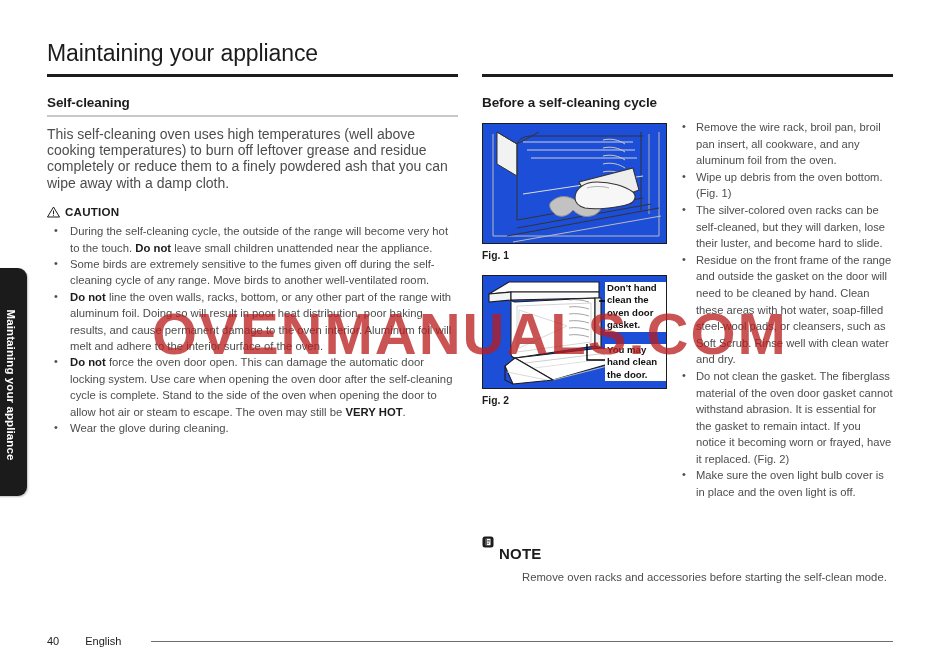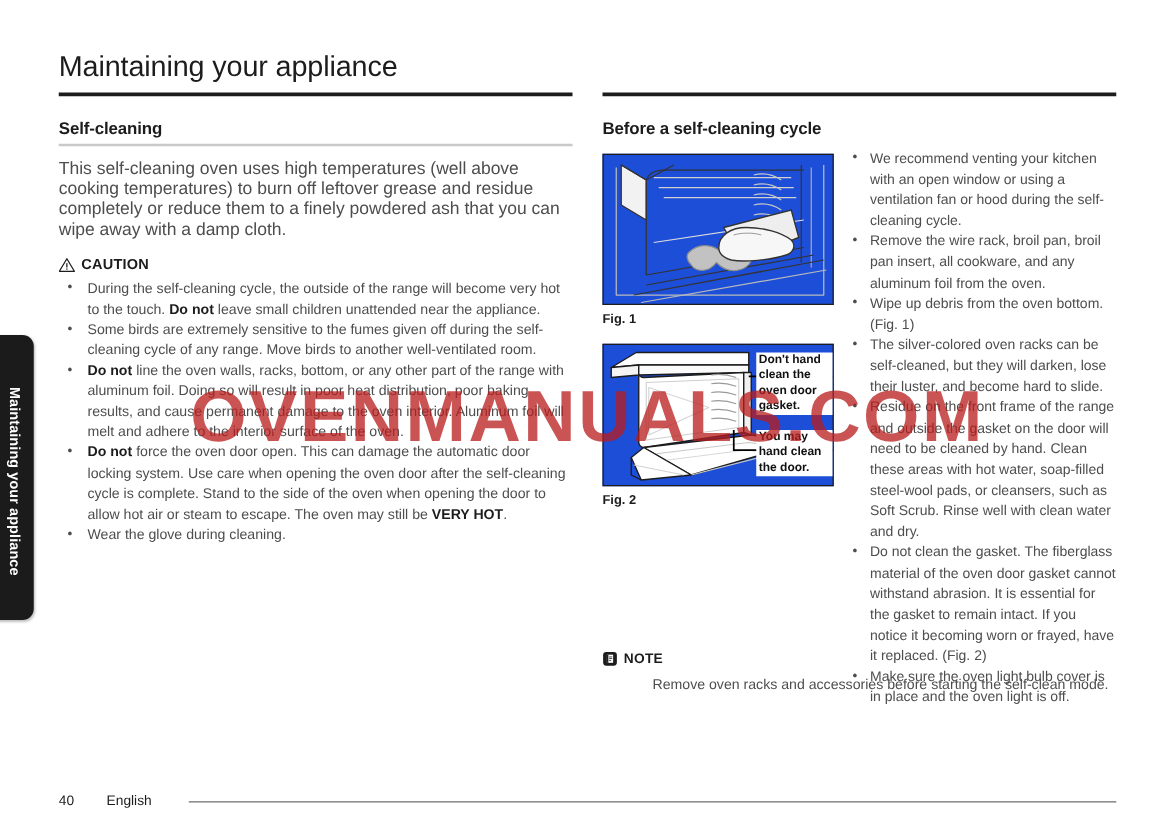--- a/index.html
+++ b/index.html
@@ -198,24 +198,25 @@
     display: flex;
     align-items: center;
     gap: 5px;
   }
   .note-icon {
     width: 12px;
     height: 12px;
     flex: 0 0 auto;
   }
   .note-word {
-    font-size: 11px;
+    font-size: 15px;
     font-weight: bold;
     color: #1c1c1c;
     letter-spacing: .2px;
+    margin-top: 24px;
   }
   .note-text {
     margin-top: 7px;
     font-size: 11.3px;
     line-height: 16px;
     color: #4d4d4d;
     padding-left: 40px;
   }
 
   
@@ -386,21 +387,20 @@
       
       <div style="position:absolute; left:122px; top:6px; width:62px; font-size:9.6px; line-height:12.4px; font-weight:bold; color:#111; background:#fff; padding-left:2px;">Don't hand clean the oven door gasket.</div>
       <div style="position:absolute; left:122px; top:68px; width:62px; font-size:9.6px; line-height:12.4px; font-weight:bold; color:#111; background:#fff; padding-left:2px;">You may hand clean the door.</div>
     </div>
     <div class="fig-caption">Fig. 2</div>
   </div>
 </div>
 
 <div class="col-right">
   <ul class="bullets" id="right-list">
-      <li>We recommend venting your kitchen with an open window or using a ventilation fan or hood during the self-cleaning cycle.</li>
       <li>Remove the wire rack, broil pan, broil pan insert, all cookware, and any aluminum foil from the oven.</li>
       <li>Wipe up debris from the oven bottom. (Fig. 1)</li>
       <li>The silver-colored oven racks can be self-cleaned, but they will darken, lose their luster, and become hard to slide.</li>
       <li>Residue on the front frame of the range and outside the gasket on the door will need to be cleaned by hand. Clean these areas with hot water, soap-filled steel-wool pads, or cleansers, such as Soft Scrub. Rinse well with clean water and dry.</li>
       <li>Do not clean the gasket. The fiberglass material of the oven door gasket cannot withstand abrasion. It is essential for the gasket to remain intact. If you notice it becoming worn or frayed, have it replaced. (Fig. 2)</li>
       <li>Make sure the oven light bulb cover is in place and the oven light is off.</li>
     </ul>
 </div>
 
 <div class="note-wrap">

